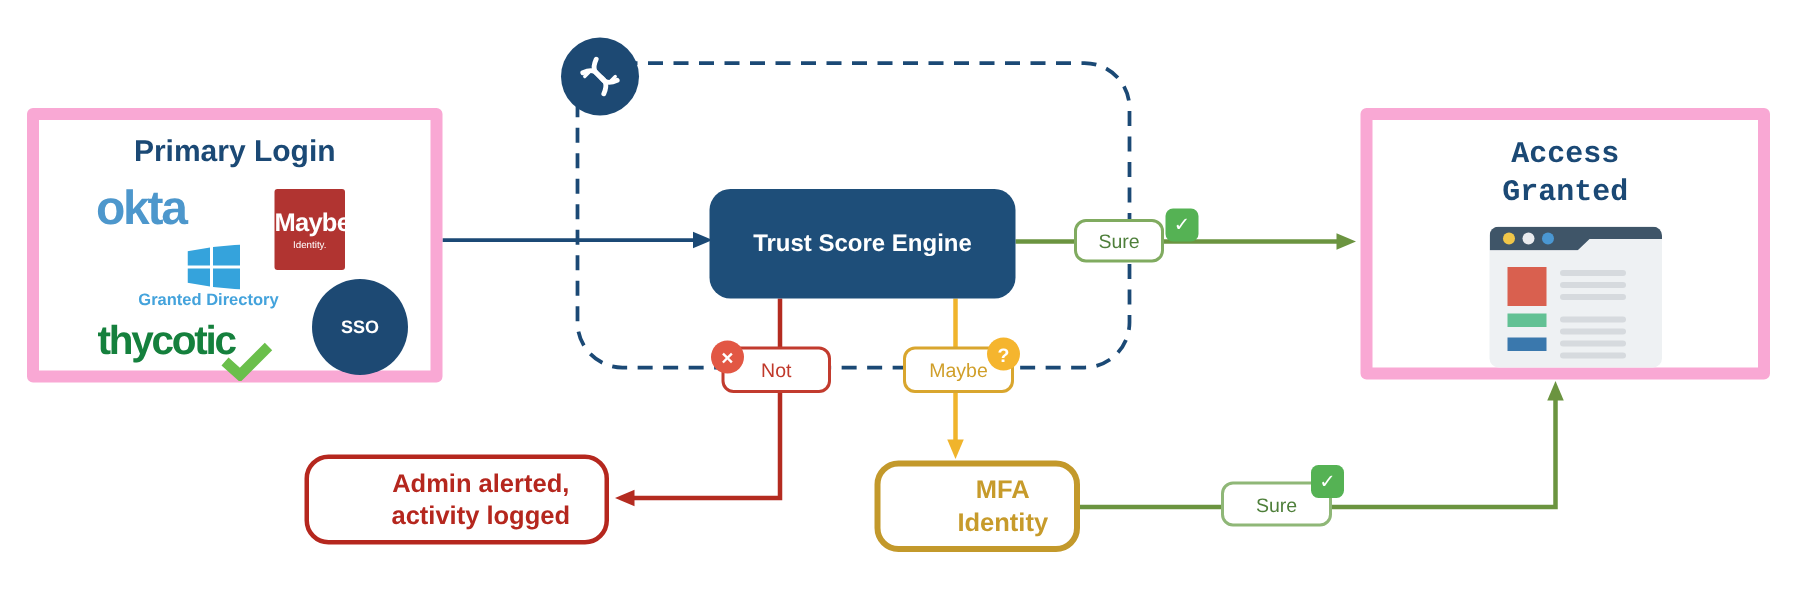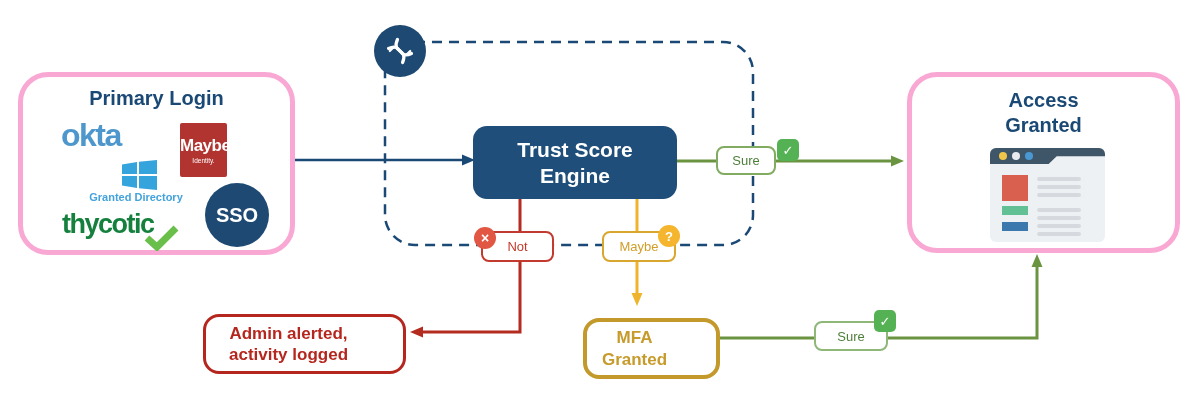--- a/index.html
+++ b/index.html
@@ -5,60 +5,60 @@
   * { margin:0; padding:0; box-sizing:border-box; }
   body { background:#ffffff; }
   #stage {
     position:relative; width:1200px; height:401px; background:#ffffff;
     font-family:"Liberation Sans","DejaVu Sans",sans-serif; overflow:hidden;
   }
   #connectors { position:absolute; left:0; top:0; z-index:1; }
 
   
   .big-box {
-    position:absolute; background:#fff; border:5px solid #f9a8d4;
-    border-radius:30px; z-index:2;
+    position:absolute; background:#fff; border:8px solid #f9a8d4;
+    border-radius:4px; z-index:2;
   }
   #primary-box { left:18px; top:72px; width:277px; height:183px; }
   #access-box  { left:907px; top:72px; width:273px; height:181px; }
   .big-title {
     position:absolute; left:0; right:0; text-align:center;
     color:#1b4975; font-weight:bold; font-size:20px; line-height:25px;
   }
   #primary-title { top:9px; }
   #access-title  { top:11px; }
-  #access-title span { display:inline-block; width:120px; }
+  #access-title span { display:inline-block; width:120px;font-family:Liberation Mono, monospace; }
 
   
   #okta-logo { position:absolute; left:38px; top:40px; font-size:32px; font-weight:bold;
     color:#4d97cc; letter-spacing:-1.5px; }
   #ping-logo { position:absolute; left:157px; top:46px; width:47px; height:54px;
     background:#b13431; border-radius:2px; color:#fff; text-align:center; }
   #ping-logo .ping-main { font-weight:bold; font-size:17px; margin-top:13px; letter-spacing:-0.5px; }
   #ping-logo .ping-sub  { font-size:6.5px; margin-top:1px; }
   #windows-logo { position:absolute; left:99px; top:83px; }
   #ad-label { position:absolute; left:58px; top:114px; width:110px; text-align:center;
     font-size:11px; font-weight:bold; color:#44a3dc; }
   #thycotic-logo { position:absolute; left:39px; top:132px; font-size:27px; font-weight:bold;
     color:#15803d; letter-spacing:-1.5px; }
   #thycotic-check { position:absolute; left:120px; top:148px; }
   #sso-circle { position:absolute; left:182px; top:106px; width:64px; height:64px;
-    border-radius:50%; background:#1d4973; color:#fff; font-size:20px; font-weight:bold;
+    border-radius:50%; background:#1d4973; color:#fff; font-size:12px; font-weight:bold;
     display:flex; align-items:center; justify-content:center; }
 
   
   #dna-circle { position:absolute; left:374px; top:25px; width:52px; height:52px;
     border-radius:50%; background:#1d4973; z-index:3;
     display:flex; align-items:center; justify-content:center; }
   #ca-title { position:absolute; left:430px; top:59px; font-size:21px; font-weight:bold;
     color:#1b4f7e; z-index:2; }
   #engine-box { position:absolute; left:473px; top:126px; width:204px; height:73px;
     background:#1e4e79; border-radius:14px; z-index:3;
     display:flex; align-items:center; justify-content:center;
-    color:#fff; font-weight:bold; font-size:21px; line-height:26px; text-align:center; }
+    color:#fff; font-weight:bold; font-size:16px; line-height:26px; text-align:center; }
   #engine-box span { display:inline-block; width:150px; }
 
   
   .chip { position:absolute; background:#fff; border-radius:8px; z-index:4;
     display:flex; align-items:center; justify-content:center; font-size:13px; }
   #chip-sure-top    { left:716px; top:146px; width:60px; height:29px; border:2px solid #80ab60; color:#4e7f3a; }
   #chip-not         { left:481px; top:231px; width:73px; height:31px; border:2px solid #c23b2e; color:#c0392b; }
   #chip-maybe       { left:602px; top:231px; width:74px; height:31px; border:2px solid #d9a62e; color:#d09f2a; }
   #chip-sure-bottom { left:814px; top:321px; width:74px; height:30px; border:2px solid #8fb777; color:#4e7f3a; }
   .badge { position:absolute; width:22px; height:22px; display:flex; align-items:center;
@@ -66,21 +66,21 @@
   .badge-check { background:#55b254; border-radius:5px; font-size:13px; }
   .badge-cross { background:#e25744; border-radius:50%; font-size:14px; line-height:1; }
   .badge-question { background:#f5b52e; border-radius:50%; font-size:13px; }
   #badge-sure-top    { left:59px; top:-9px; }
   #badge-not         { left:-9px; top:-6px; }
   #badge-maybe       { left:54px; top:-8px; }
   #badge-sure-bottom { left:58px; top:-13px; }
 
   
   .outcome { position:absolute; background:#fff; z-index:2; display:flex;
-    align-items:center; justify-content:flex-start; text-align:center; font-weight:bold;margin-top:11px; }
+    align-items:center; justify-content:flex-end; text-align:center; font-weight:bold; }
   #admin-box { left:203px; top:303px; width:203px; height:60px; border:3px solid #b5271e;
     border-radius:16px; color:#b5271e; font-size:17px; line-height:21px; }
   #admin-box span { display:inline-block; width:165px; }
   #mfa-box { left:583px; top:307px; width:137px; height:61px; border:4px solid #c3992b;
     border-radius:16px; color:#c79b2b; font-size:17px; line-height:22px; }
   #mfa-box span { display:inline-block; width:95px; }
 
   
   #browser { position:absolute; left:78px; top:71px; width:115px; height:94px;
     background:#eef1f3; border-radius:6px; overflow:hidden; }
@@ -185,21 +185,21 @@
     <span>Sure</span>
     <div class="badge badge-check" id="badge-sure-bottom">
       <span>✓</span>
     </div>
   </div>
 
   <div class="outcome" id="admin-box">
     <span>Admin alerted, activity logged</span>
   </div>
   <div class="outcome" id="mfa-box">
-    <span>MFA Granted</span>
+    <span>MFA Identity</span>
   </div>
 
   <div class="big-box" id="access-box">
     <div class="big-title" id="access-title">
       <span>Access Granted</span>
     </div>
     <div id="browser">
       <div id="browser-header"></div>
       <div class="dot" id="dot-1"></div>
       <div class="dot" id="dot-2"></div>

